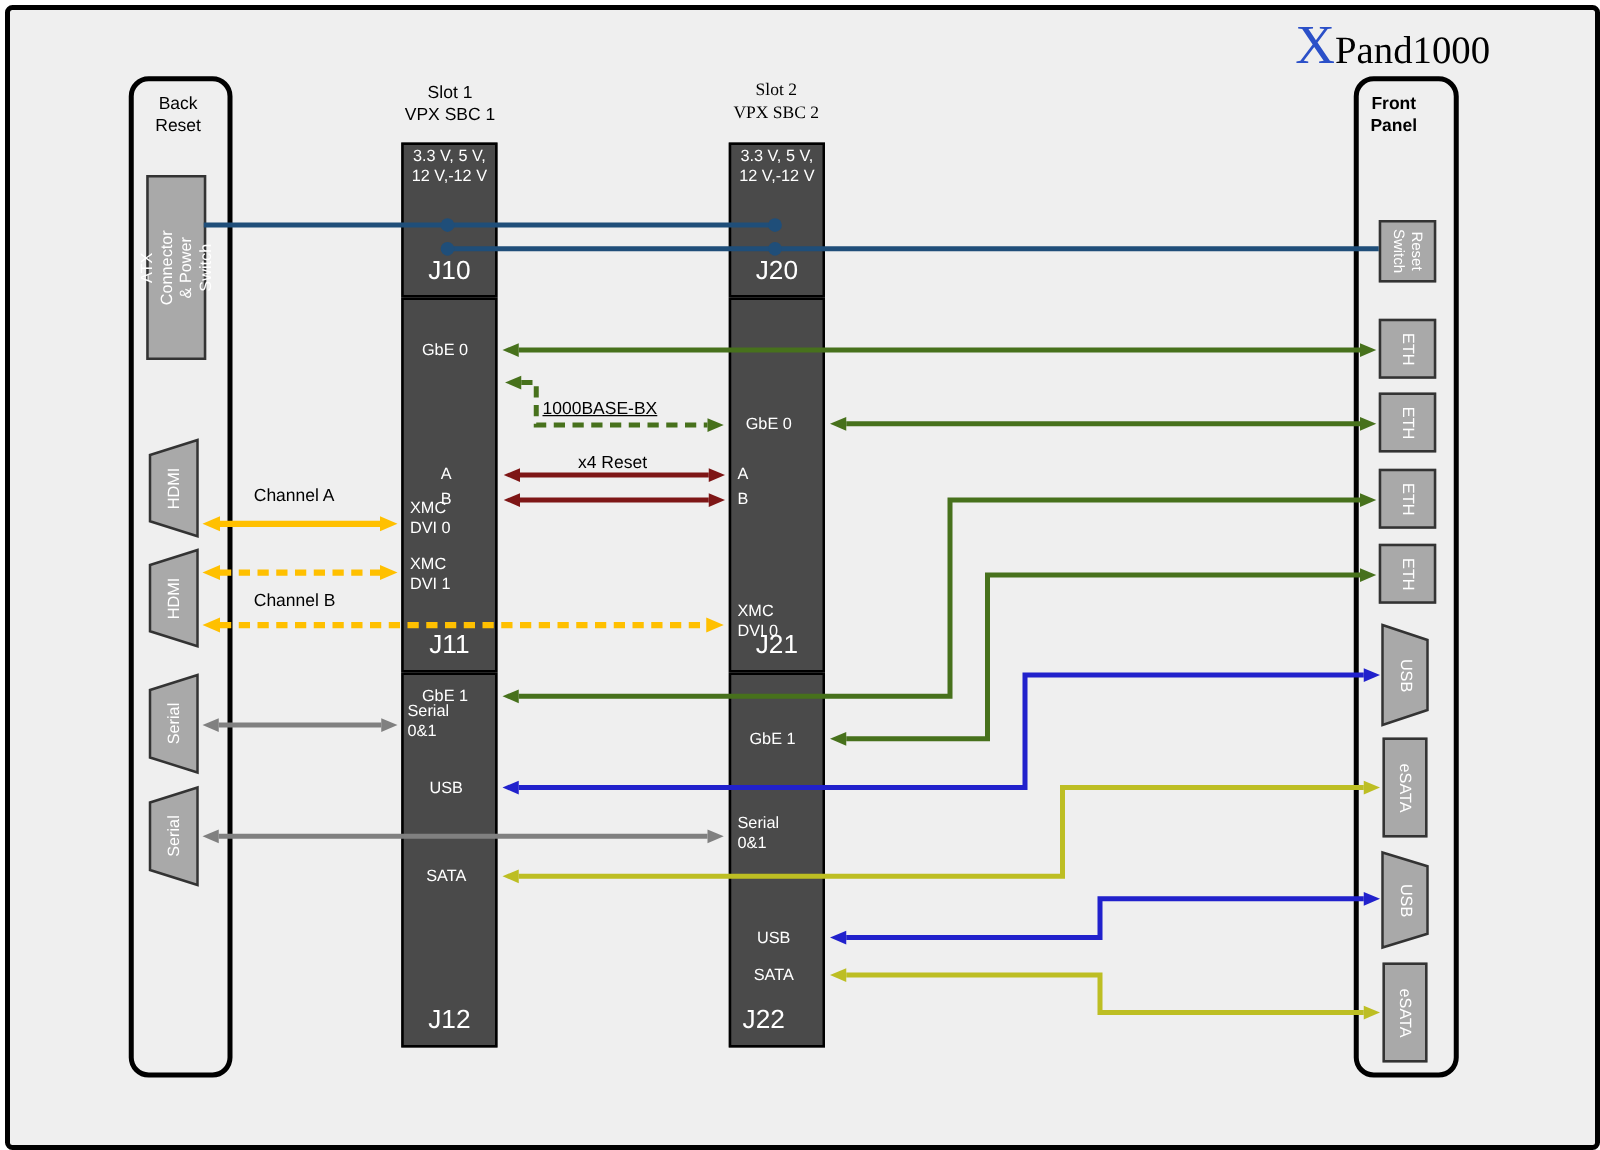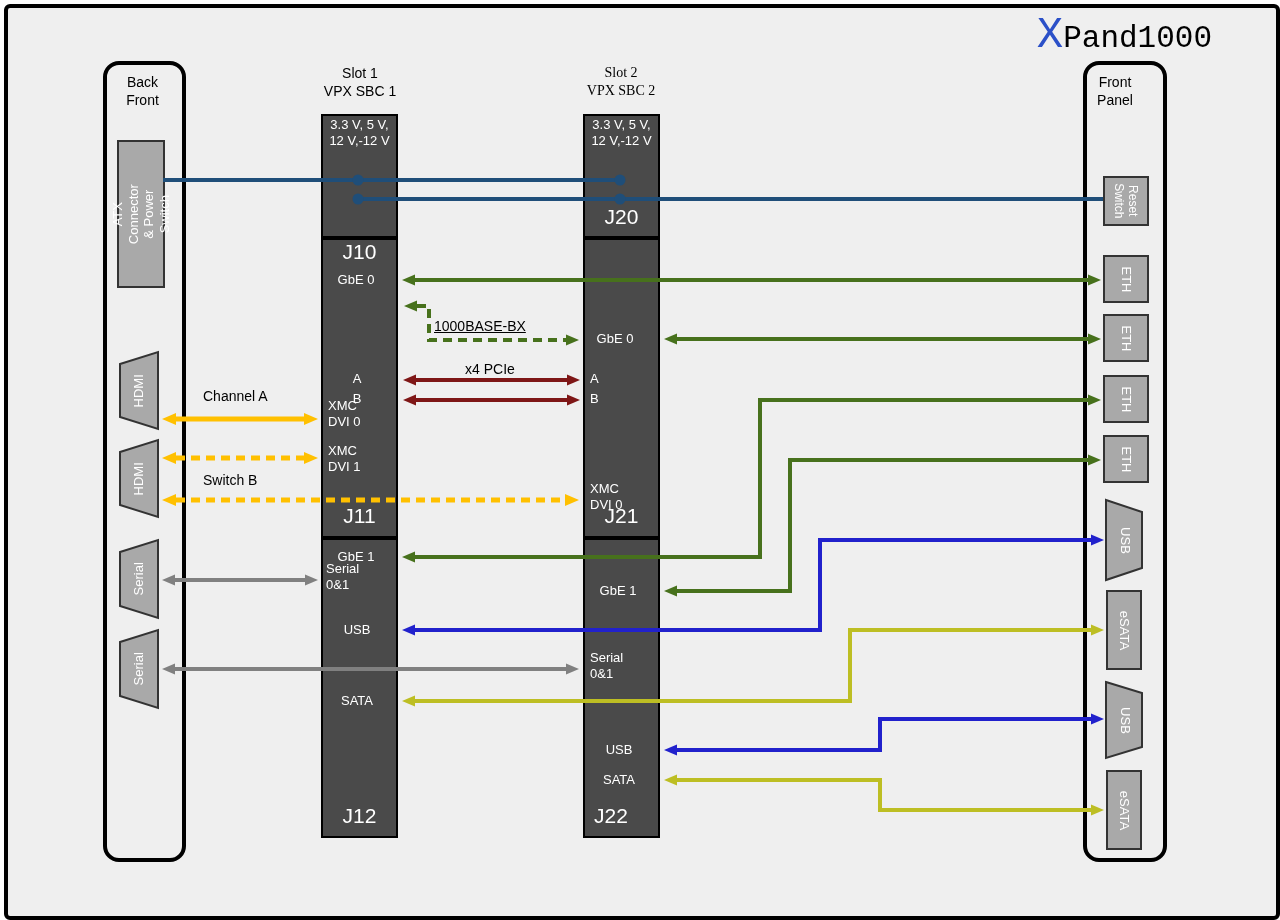--- a/index.html
+++ b/index.html
@@ -16,37 +16,37 @@
   .wlbl{font-size:13px;color:#fff;line-height:1.22;white-space:pre-line;}
   .blbl{font-size:14px;color:#000;line-height:1.3;white-space:pre-line;}
   .jname{font-size:21px;color:#fff;text-align:center;}
   .t-right{text-align:center;}
   .t-center{text-align:center;}
   .rot-ccw{transform:rotate(-90deg);white-space:pre-line;text-align:center;line-height:1.2;}
   .rot-cw{transform:rotate(90deg);white-space:pre-line;text-align:center;line-height:1.15;}
   .conlbl{font-size:14px;color:#000;white-space:nowrap;}
   #wires{left:0;top:0;width:1280px;height:920px;z-index:5;pointer-events:none;}
   .txt-layer{z-index:6;}
-  #app-title{right:68px;top:10px;font-family:Liberation Mono, monospace;z-index:6;}
+  #app-title{right:88px;top:10px;font-family:Liberation Serif, serif;z-index:6;}
   #app-title .tx{font-size:44px;color:var(--titlex);}
   #app-title .tr{font-size:31px;color:#000;}
 </style>
 </head>
 <body>
 
 <div id="stage">
   <div id="frame" class="abs"></div>
 
   <div id="app-title" class="abs"><span class="tx">X</span><span class="tr">Pand1000</span></div>
 
   <div class="abs panel" style="left:103px;top:61px;width:75px;height:793px;"></div>
   <div class="abs panel" style="left:1083px;top:61px;width:76px;height:793px;"></div>
   <div class="abs blbl t-center txt-layer" style="left:103px;top:73px;width:79px;">Back
-Front</div>
-  <div class="abs blbl t-center txt-layer" style="left:1083px;top:73px;width:64px;">Front
+Reset</div>
+  <div class="abs blbl t-center txt-layer" style="left:1083px;top:73px;width:64px;font-weight:bold;">Front
 Panel</div>
 
   <div class="abs blbl t-center txt-layer" style="left:310px;top:64px;width:100px;">Slot 1
 VPX SBC 1</div>
   <div class="abs blbl t-center txt-layer" style="left:571px;top:64px;width:100px;font-family:Liberation Serif, serif;">Slot 2
 VPX SBC 2</div>
 
   <div class="abs blk" style="left:321px;top:114px;width:77px;height:124px;"></div>
   <div class="abs blk" style="left:321px;top:238px;width:77px;height:300px;"></div>
   <div class="abs blk" style="left:321px;top:538px;width:77px;height:300px;"></div>
@@ -96,21 +96,21 @@
     </div>
   <div class="abs trap-txt txt-layer" style="left:1106px;top:682px;width:36px;height:76px;">
       <div class="rot-cw wlbl">USB</div>
     </div>
   <div class="abs port" style="left:1106px;top:770px;width:36px;height:80px;">
       <div class="rot-cw wlbl">eSATA</div>
     </div>
 
   <div class="abs wlbl t-center txt-layer" style="left:321px;top:117px;width:77px;">3.3 V, 5 V,
 12 V,-12 V</div>
-  <div class="abs jname txt-layer" style="left:321px;top:205px;width:77px;margin-top:35px;">J10</div>
+  <div class="abs jname txt-layer" style="left:321px;top:205px;width:77px;">J10</div>
   <div class="abs wlbl t-right txt-layer" style="left:321px;top:272px;width:70px;">GbE 0</div>
   <div class="abs wlbl t-right txt-layer" style="left:321px;top:371px;width:72px;">A</div>
   <div class="abs wlbl t-right txt-layer" style="left:321px;top:391px;width:72px;">B</div>
   <div class="abs wlbl txt-layer" style="left:328px;top:398px;">XMC
 DVI 0</div>
   <div class="abs wlbl txt-layer" style="left:328px;top:443px;">XMC
 DVI 1</div>
   <div class="abs jname txt-layer" style="left:321px;top:504px;width:77px;">J11</div>
   <div class="abs wlbl t-right txt-layer" style="left:321px;top:549px;width:70px;">GbE 1</div>
   <div class="abs wlbl txt-layer" style="left:326px;top:561px;">Serial
@@ -129,23 +129,23 @@
 DVI 0</div>
   <div class="abs jname txt-layer" style="left:583px;top:504px;width:77px;">J21</div>
   <div class="abs wlbl t-right txt-layer" style="left:583px;top:583px;width:70px;">GbE 1</div>
   <div class="abs wlbl txt-layer" style="left:590px;top:650px;">Serial
  0&amp;1</div>
   <div class="abs wlbl t-right txt-layer" style="left:583px;top:742px;width:72px;">USB</div>
   <div class="abs wlbl t-right txt-layer" style="left:583px;top:772px;width:72px;">SATA</div>
   <div class="abs jname txt-layer" style="left:583px;top:804px;width:56px;">J22</div>
 
   <div class="abs conlbl txt-layer" style="left:434px;top:318px;text-decoration:underline;">1000BASE-BX</div>
-  <div class="abs conlbl t-center txt-layer" style="left:440px;top:361px;width:100px;">x4 PCIe</div>
+  <div class="abs conlbl t-center txt-layer" style="left:440px;top:361px;width:100px;">x4 Reset</div>
   <div class="abs conlbl txt-layer" style="left:203px;top:388px;">Channel A</div>
-  <div class="abs conlbl txt-layer" style="left:203px;top:472px;">Switch B</div>
+  <div class="abs conlbl txt-layer" style="left:203px;top:472px;">Channel B</div>
 
   <svg id="wires" class="abs" viewBox="0 0 1280 920" xmlns="http://www.w3.org/2000/svg">
       <polygon points="120,364 158,352 158,429 120,417" fill="#A9A9A9" stroke="#333333" stroke-width="2"></polygon>
       <polygon points="120,452 158,440 158,517 120,505" fill="#A9A9A9" stroke="#333333" stroke-width="2"></polygon>
       <polygon points="120,552 158,540 158,618 120,606" fill="#A9A9A9" stroke="#333333" stroke-width="2"></polygon>
       <polygon points="120,642 158,630 158,708 120,696" fill="#A9A9A9" stroke="#333333" stroke-width="2"></polygon>
       <polygon points="1106,500 1142,512 1142,568 1106,580" fill="#A9A9A9" stroke="#333333" stroke-width="2"></polygon>
       <polygon points="1106,682 1142,693 1142,747 1106,758" fill="#A9A9A9" stroke="#333333" stroke-width="2"></polygon>
       <g>
         <polyline points="163,180 620,180" fill="none" stroke="#1F4E79" stroke-width="4"></polyline>

